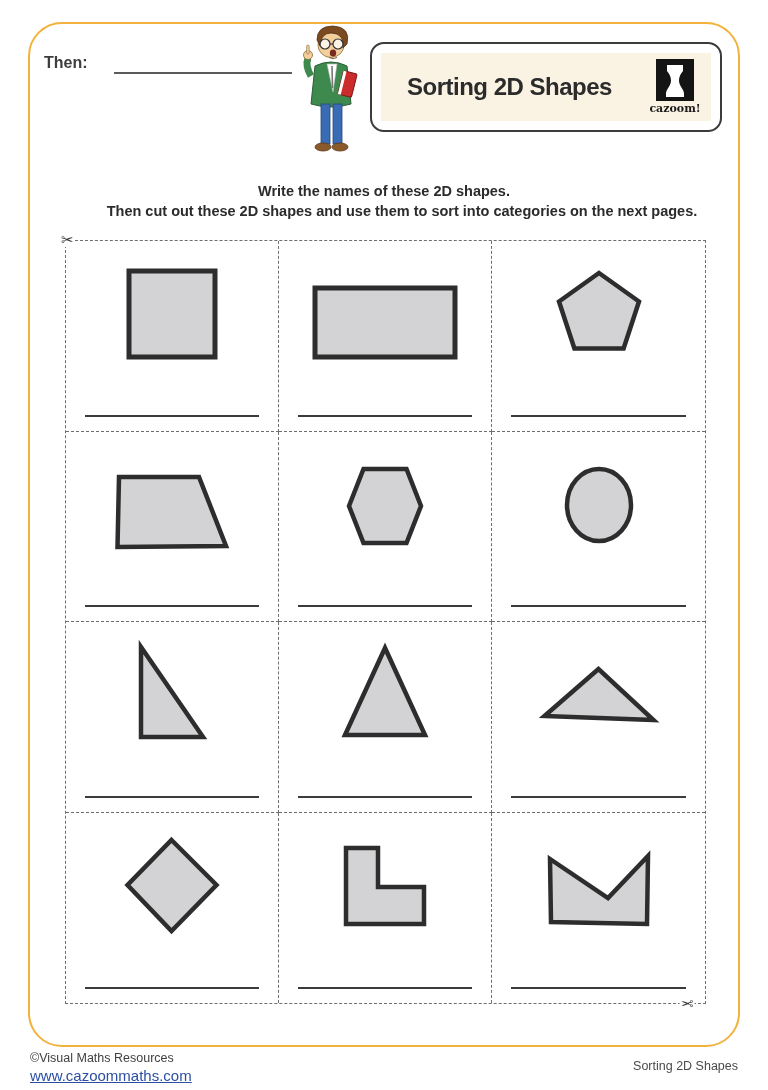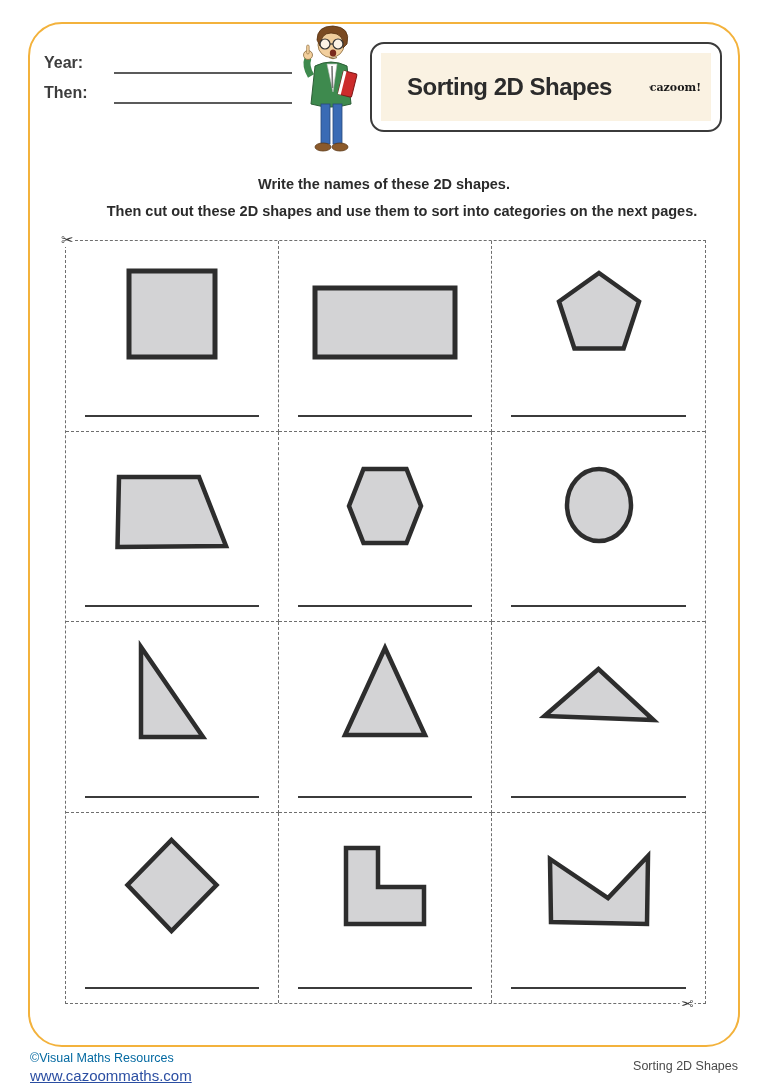--- a/index.html
+++ b/index.html
@@ -31,25 +31,25 @@
   
   .title-box{
     position:absolute;left:370px;top:42px;width:352px;height:90px;
     border:2.5px solid #3B3B3B;border-radius:14px;background:#fff;padding:9px;
   }
   .title-inner{
     width:100%;height:100%;background:var(--panel-cream);
     display:flex;align-items:center;justify-content:space-between;padding:4px 10px 4px 26px;
   }
   .title-text{font-size:24px;font-weight:bold;color:#2B2B2B;letter-spacing:-0.5px;}
-  .logo{display:flex;flex-direction:row;align-items:center;width:52px;}
+  .logo{display:flex;flex-direction:column;align-items:center;width:52px;}
   .logo-mark{width:38px;height:42px;display:block;}
   .logo-text{font-family:"DejaVu Serif",serif;font-weight:bold;font-size:11px;color:#1A1A1A;margin-top:1px;}
   
-  .instr1{position:absolute;left:0;top:176px;width:768px;text-align:center;font-size:14.5px;font-weight:bold;color:#2B2B2B;}
+  .instr1{position:absolute;left:0;top:183px;width:768px;text-align:center;font-size:14.5px;font-weight:bold;color:#2B2B2B;}
   .instr2{position:absolute;left:0;top:203px;width:768px;text-align:center;font-size:14.5px;font-weight:bold;color:#2B2B2B;margin-left:18px;}
   
   .grid{
     position:absolute;left:65px;top:240px;width:641px;height:764px;
     border:1px dashed #6E6E6E;
     display:grid;grid-template-columns:repeat(3,1fr);grid-template-rows:repeat(4,1fr);
   }
   .cell{position:relative;border-right:1px dashed #6E6E6E;border-bottom:1px dashed #6E6E6E;}
   .cell:nth-child(3n){border-right:none;}
   .cell:nth-child(n+10){border-bottom:none;}
@@ -58,34 +58,30 @@
   .answer-line{position:absolute;bottom:14px;left:9%;width:82%;border-top:2.5px solid #3B3B3B;}
   .s1{width:92px;top:27px;}  .s2{width:146px;top:44px;} .s3{width:88px;top:29px;}
   .s4{width:116px;top:41px;} .s5{width:78px;top:33px;}  .s6{width:70px;top:34px;}
   .s7{width:70px;top:21px;}  .s8{width:88px;top:22px;}  .s9{width:115px;top:44px;}
   .s10{width:95px;top:24px;} .s11{width:84px;top:32px;} .s12{width:104px;top:40px;}
   
   .scissors{position:absolute;font-size:15px;color:#3A3A3A;line-height:1;background:#fff;padding:0 1px;}
   .scissors.tl{left:60px;top:232px;}
   .scissors.br{left:680px;top:996px;transform:scaleX(-1);}
   
-  .footer-copy{position:absolute;left:30px;top:1051px;font-size:12.5px;color:#0369a1;}
+  .footer-copy{position:absolute;left:30px;top:1051px;font-size:12.5px;color:#404040;}
   .footer-link{position:absolute;left:30px;top:1067px;font-size:15px;color:var(--link-blue);text-decoration:underline;cursor:pointer;}
   .footer-title{position:absolute;right:30px;top:1059px;font-size:12.5px;color:#4A4A4A;}
 </style>
 </head>
 <body>
 
 <div class="frame"></div>
 
 <div class="fields">
-  <div class="field-row">
-    <span class="field-label">Year:</span>
-    <span class="field-line"></span>
-  </div>
   <div class="field-row">
     <span class="field-label">Then:</span>
     <span class="field-line"></span>
   </div>
 </div>
 
 <svg class="teacher" viewBox="0 0 70 130">
 
   <path d="M16,52 Q10,42 13,34" fill="none" stroke="#3E8A4E" stroke-width="7"></path>
   <circle cx="13" cy="31" r="4.5" fill="#F2CF9D" stroke="#8a6a3c" stroke-width="0.8"></circle>

